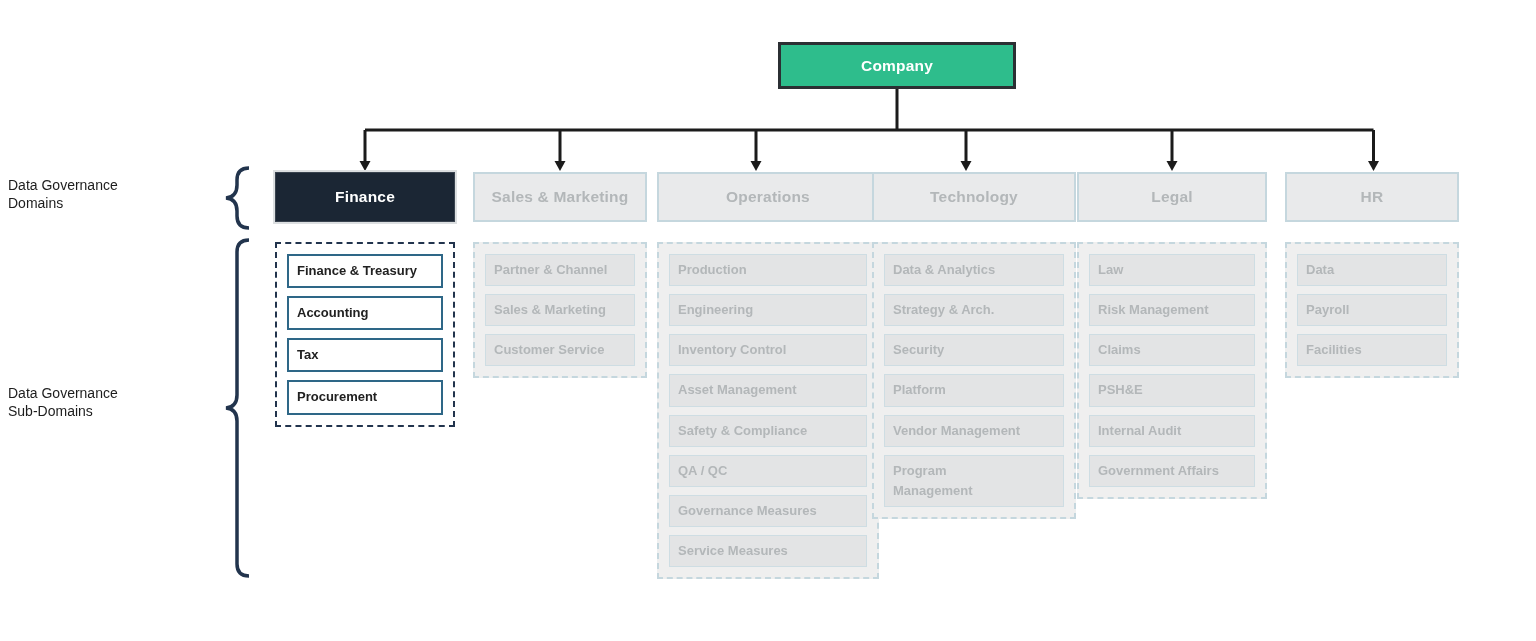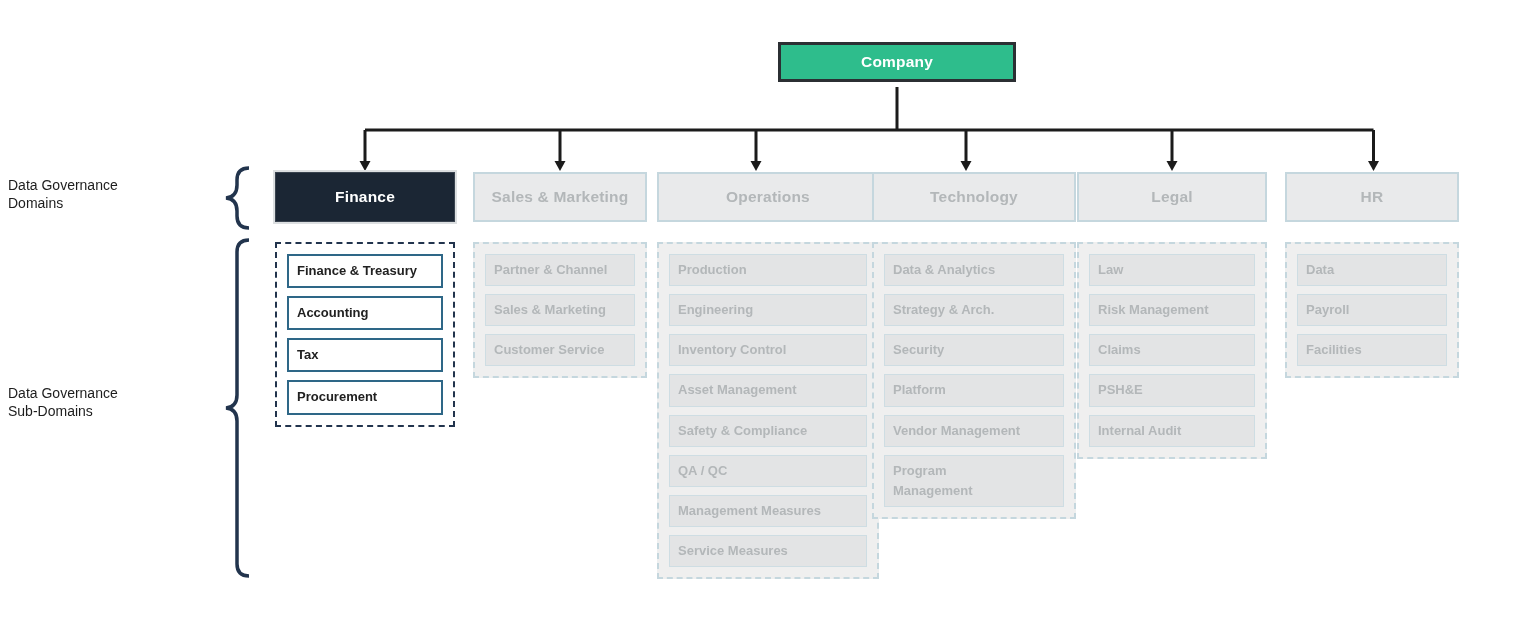--- a/index.html
+++ b/index.html
@@ -103,21 +103,21 @@
   <svg id="brace-subdomains" class="overlay" width="30" height="340" style="left: 222px; top: 238px;">
       <path d="M27,2 Q15,2 15,14 L15,157 Q15,169 4,170 Q15,171 15,183 L15,326 Q15,338 27,338" fill="none" stroke="#22344d" stroke-width="3.5"></path>
     </svg>
 
   <div class="side-label" id="label-domains" style="left: 8px; top: 176px;">Data Governance
 Domains</div>
 
   <div class="side-label" id="label-subdomains" style="left: 8px; top: 384px;">Data Governance
 Sub-Domains</div>
 
-  <div class="company-box" id="company" style="left: 778px; top: 42px; width: 238px; height: 40px;">
+  <div class="company-box" id="company" style="left: 778px; top: 42px; width: 238px; height: 47px;">
     <span>Company</span>
   </div>
 
   <div id="columns">
       <div class="column active" style="left: 275px; top: 172px; width: 180px;">
         <div class="domain-box">
           <span>Finance</span>
         </div>
         <div class="sub-container">
           <div class="sub-box">
@@ -167,21 +167,21 @@
           <div class="sub-box">
             <span class="sub-label">Asset Management</span>
           </div>
           <div class="sub-box">
             <span class="sub-label">Safety &amp; Compliance</span>
           </div>
           <div class="sub-box">
             <span class="sub-label">QA / QC</span>
           </div>
           <div class="sub-box">
-            <span class="sub-label">Management Measures</span>
+            <span class="sub-label">Governance Measures</span>
           </div>
           <div class="sub-box">
             <span class="sub-label">Service Measures</span>
           </div>
         </div>
       </div>
       <div class="column inactive" style="left: 872px; top: 172px; width: 204px;">
         <div class="domain-box">
           <span>Technology</span>
         </div>
@@ -220,20 +220,23 @@
           </div>
           <div class="sub-box">
             <span class="sub-label">Claims</span>
           </div>
           <div class="sub-box">
             <span class="sub-label">PSH&amp;E</span>
           </div>
           <div class="sub-box">
             <span class="sub-label">Internal Audit</span>
           </div>
+          <div class="sub-box">
+            <span class="sub-label">Government Affairs</span>
+          </div>
         </div>
       </div>
       <div class="column inactive" style="left: 1285px; top: 172px; width: 174px;">
         <div class="domain-box">
           <span>HR</span>
         </div>
         <div class="sub-container">
           <div class="sub-box">
             <span class="sub-label">Data</span>
           </div>

